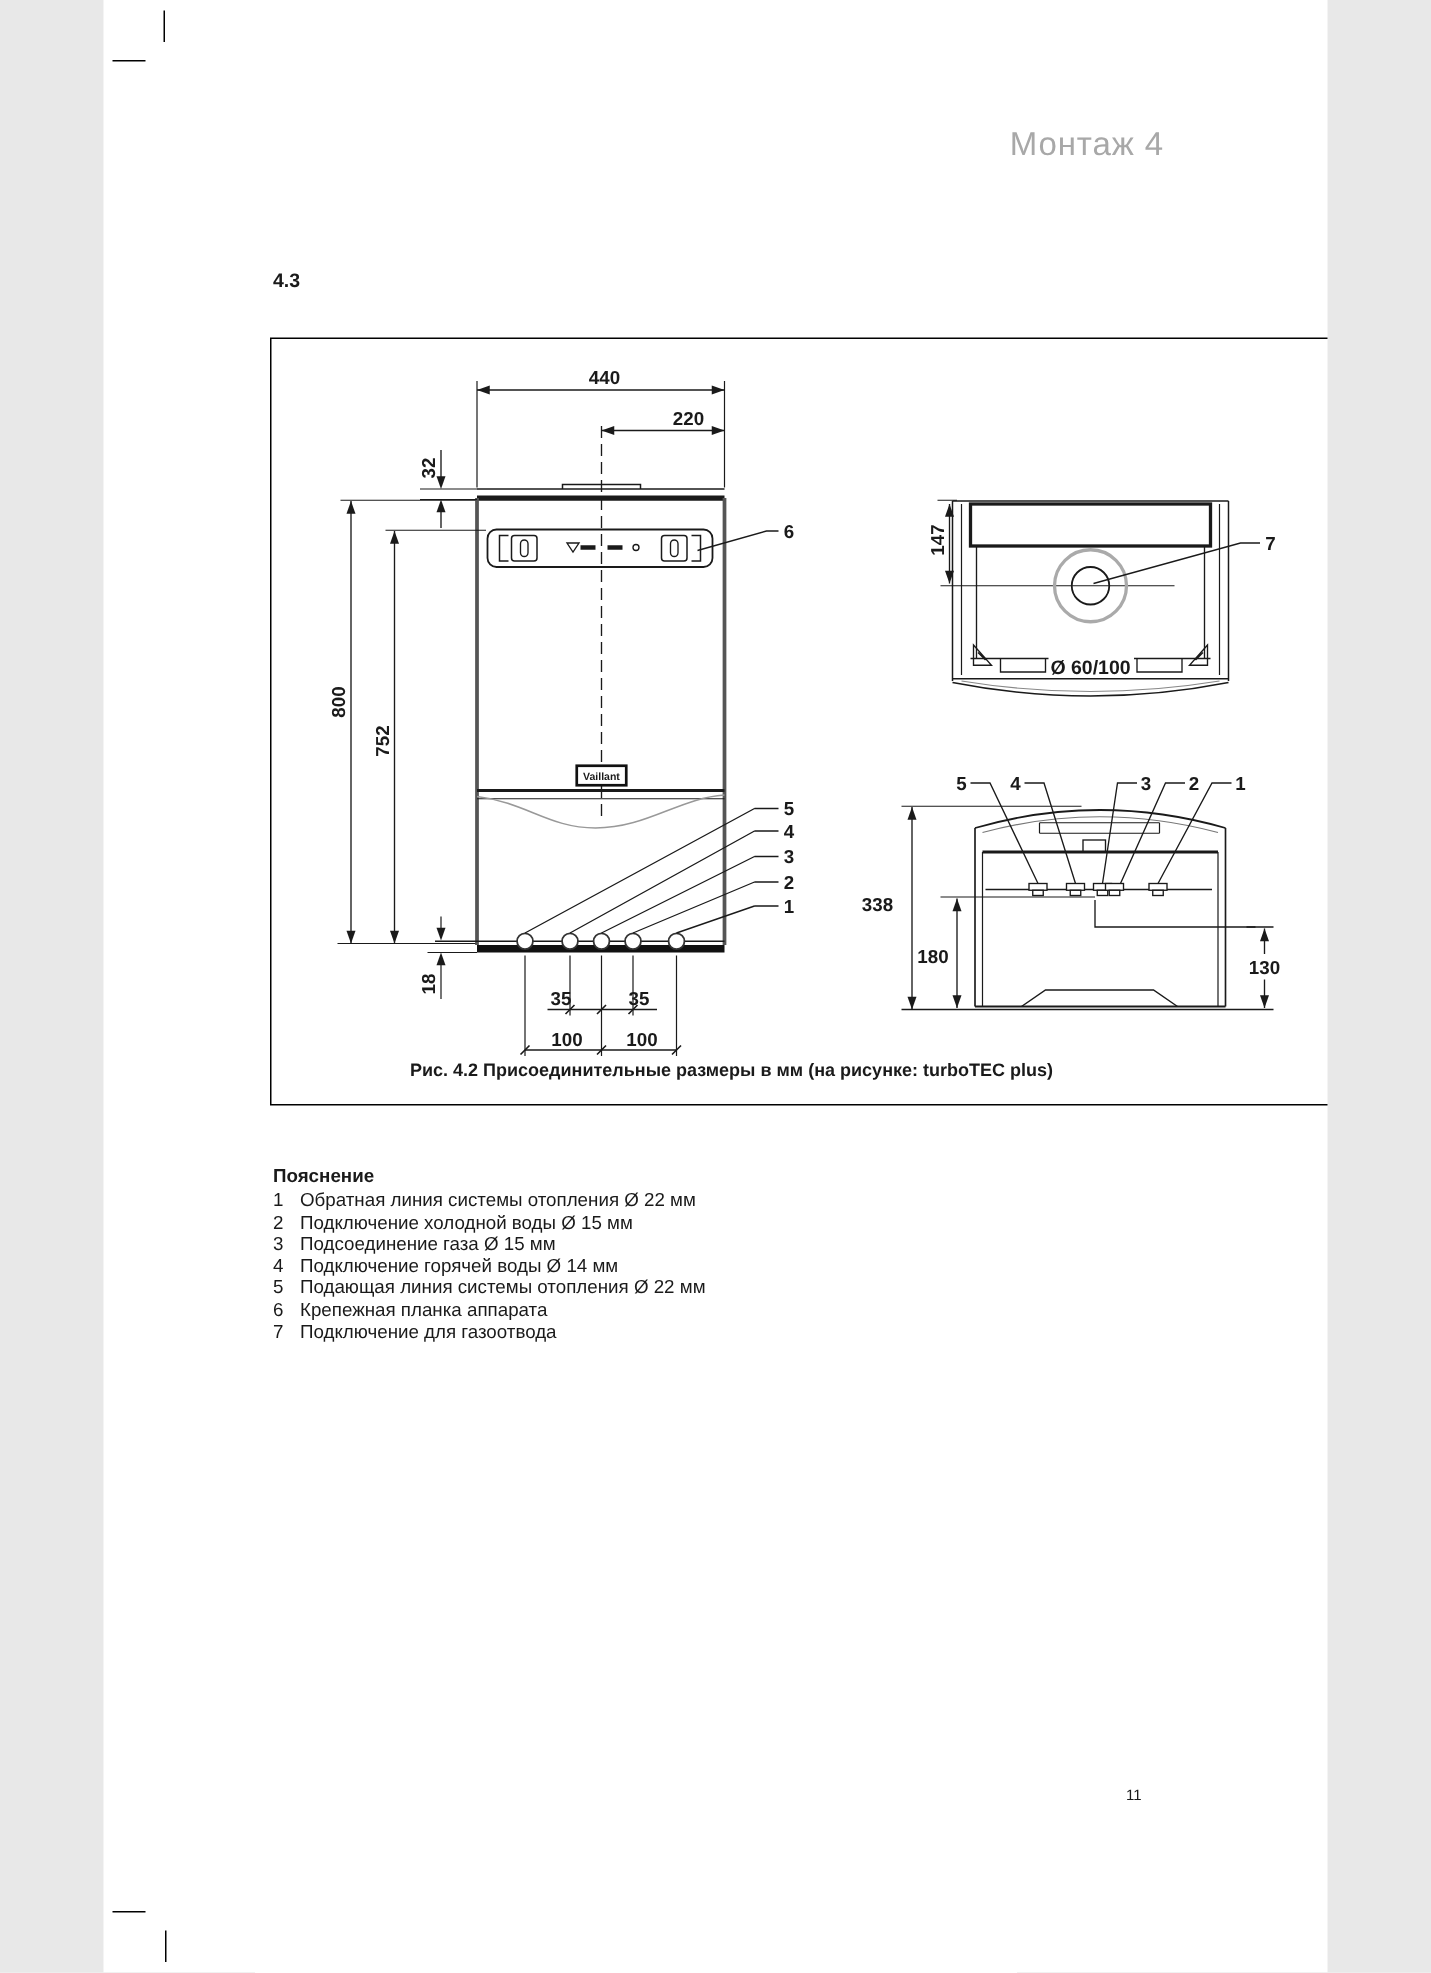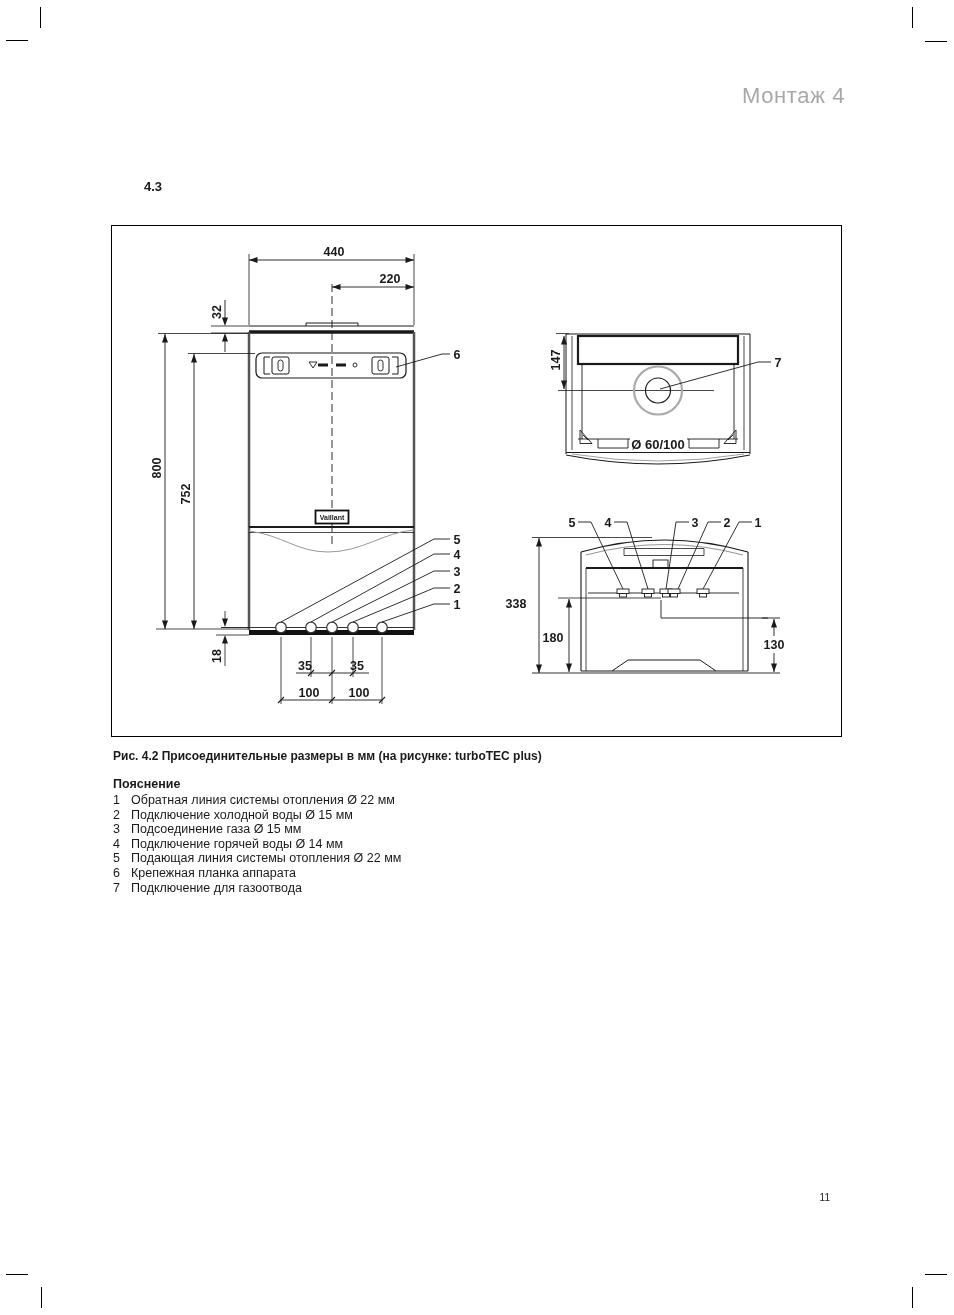--- a/index.html
+++ b/index.html
@@ -1,31 +1,31 @@
 <!DOCTYPE html>
 <html><head>
 <meta charset="utf-8">
 <style>
   html,body { margin:0; padding:0; background:#e8e8e8; }
-  .page { position:relative; width:954px; height:1315px; background:#ffffff;
+  .page { position:relative; width:816px; height:1315px; background:#ffffff;
           font-family:"Liberation Sans", sans-serif; color:#1a1a1a; overflow:hidden; margin:0 auto; }
   .crop { position:absolute; background:#000; }
   .header-title { position:absolute; top:83px; right:109px; font-size:22px; color:#a8a8a8;
                   font-weight:400; letter-spacing:0.6px; }
   .section { position:absolute; top:178px; left:113px; display:flex; font-weight:bold;
              font-size:13px; line-height:17.5px; }
-  .section .num { width:49px;text-align:right; }
+  .section .num { width:49px; }
   .figure-frame { position:absolute; left:111px; top:225px; width:729px; height:510px;
                   border:1px solid #000; }
   .figure-frame svg { position:absolute; left:0; top:0; }
   svg text { font-size:12.5px; font-weight:bold; fill:#1a1a1a; stroke:none;
              font-family:"Liberation Sans", sans-serif; }
   svg text.logo-text { font-size:7px; }
   svg text.flue-text { font-size:13px; }
-  .caption { position:absolute; left:113px; top:749px; font-size:12px; font-weight:bold; width:520px; }
+  .caption { position:absolute; left:113px; top:706px; font-size:12px; font-weight:bold; width:520px;text-align:right; }
   .legend-title { position:absolute; left:113px; top:777px; font-size:12.5px; font-weight:bold; }
   .legend { position:absolute; left:113px; top:793px; font-size:12.5px; }
   .legend-row { display:flex; height:14.6px; line-height:14.6px; }
   .legend-row .n { width:18px; }
   .footer-left { position:absolute; left:113px; top:1192px; font-size:11.5px; }
   .footer-page { position:absolute; right:124px; top:1192px; font-size:10px; }
 </style>
 </head>
 <body>
 

